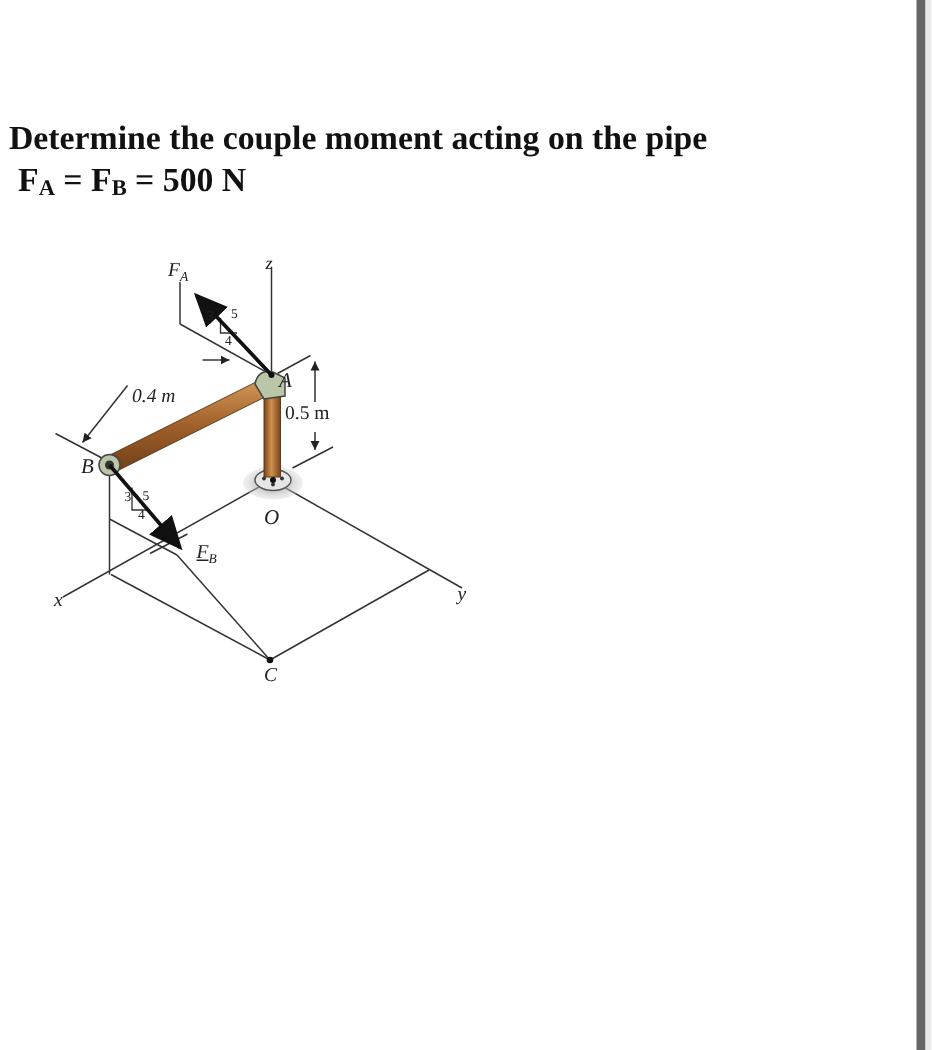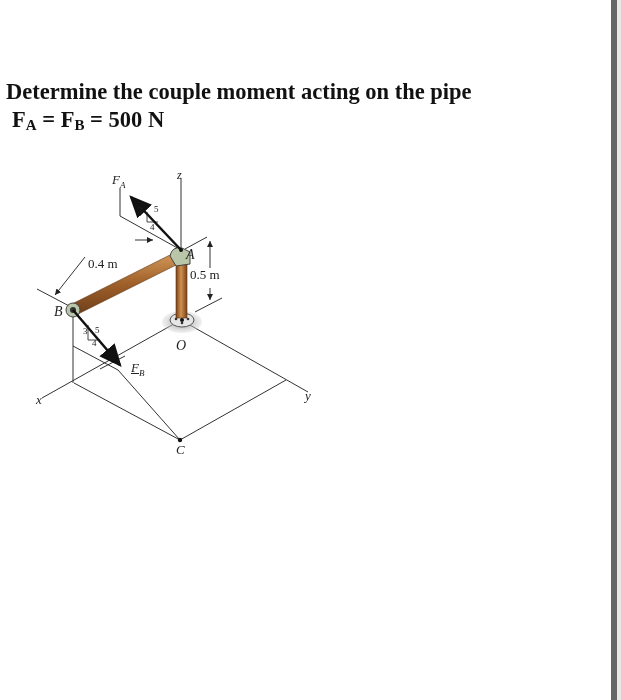--- a/index.html
+++ b/index.html
@@ -91,21 +91,21 @@
     <circle cx="182" cy="320" r="2" fill="#111"></circle>
     <circle cx="180" cy="440" r="2.2" fill="#111"></circle>
   </svg>
 
   <div class="lbl it" style="left:88px;top:12px;font-size:13px;margin-left:24px;"><span>F</span><sub style="font-size:9px">A</sub></div>
   <div class="lbl it" style="left:177px;top:8px;font-size:12px;">z</div>
   <div class="lbl" style="left:138px;top:45px;font-size:9px;">3</div>
   <div class="lbl" style="left:154px;top:44px;font-size:9px;">5</div>
   <div class="lbl" style="left:150px;top:62px;font-size:9px;">4</div>
   <div class="lbl it" style="left:186px;top:87px;font-size:14px;">A</div>
-  <div class="lbl" style="left:88px;top:96px;font-size:13px;">0.4 m</div>
+  <div class="lbl" style="left:88px;top:96px;font-size:13px;font-style:italic;">0.4 m</div>
   <div class="lbl" style="left:190px;top:107px;font-size:13px;">0.5 m</div>
   <div class="lbl it" style="left:54px;top:144px;font-size:14px;">B</div>
   <div class="lbl" style="left:83px;top:166px;font-size:9px;">3</div>
   <div class="lbl" style="left:95px;top:165px;font-size:9px;">5</div>
   <div class="lbl" style="left:92px;top:178px;font-size:9px;">4</div>
   <div class="lbl it" style="left:176px;top:178px;font-size:14px;">O</div>
   <div class="lbl it" style="left:131px;top:200px;font-size:13px;text-decoration:underline;"><span>F</span><sub style="font-size:9px">B</sub></div>
   <div class="lbl it" style="left:36px;top:232px;font-size:13px;">x</div>
   <div class="lbl it" style="left:305px;top:228px;font-size:13px;">y</div>
   <div class="lbl it" style="left:176px;top:282px;font-size:13px;">C</div>

